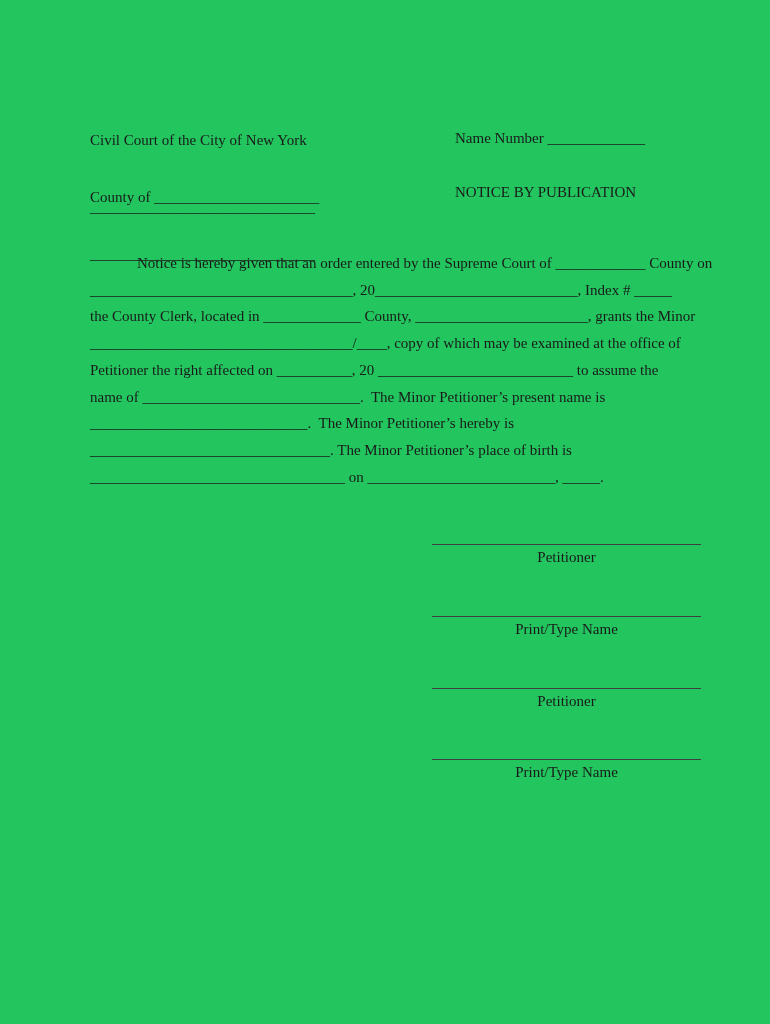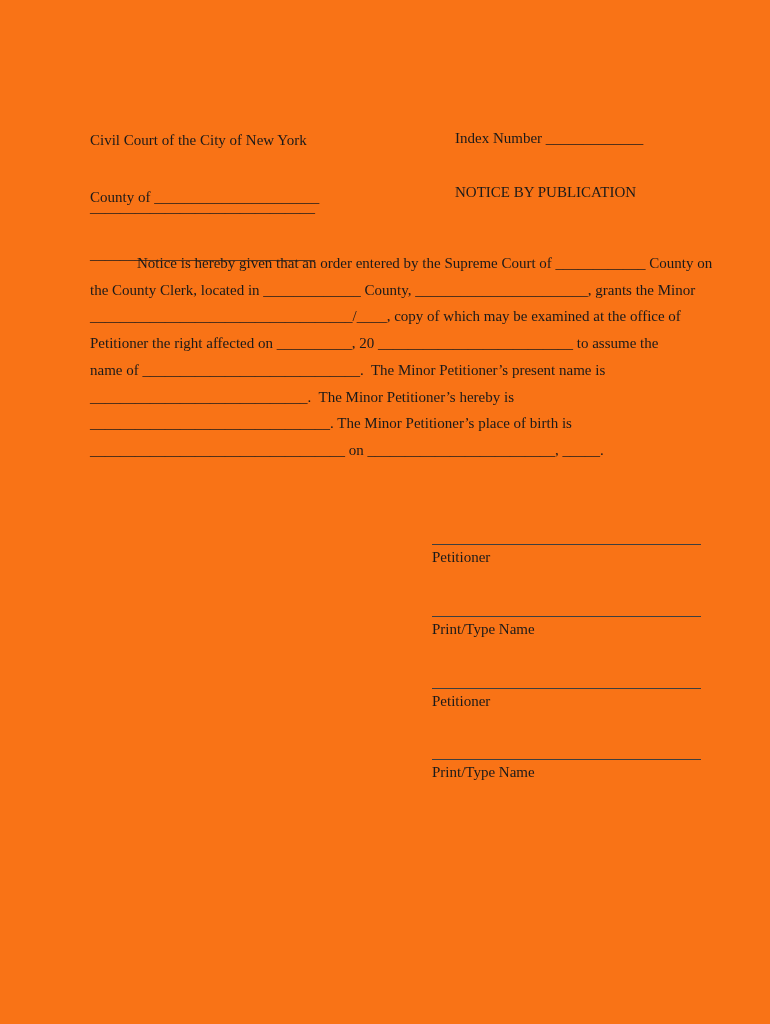--- a/index.html
+++ b/index.html
@@ -4,21 +4,21 @@
 <style>
   html, body {
     margin: 0;
     padding: 0;
     background: #ffffff;
   }
   .page {
     position: relative;
     width: 770px;
     height: 1024px;
-    background: #f97316;
+    background: #22c55e;
     font-family: "Liberation Serif", "DejaVu Serif", serif;
     font-size: 15px;
     color: #1a1a1a;
     overflow: hidden;
   }
   .abs { position: absolute; }
 
   
   .caption {
     left: 90px;
@@ -67,48 +67,49 @@
     position: absolute;
     left: 432px;
     width: 269px;
   }
   .sig-unit .sig-line {
     border-top: 1px solid #3f3f3f;
     height: 0;
     width: 100%;
   }
   .sig-unit .sig-label {
-    text-align: left;
+    text-align: center;
     margin-top: 4px;
   }
   .sig-u0 { top: 544px; }
   .sig-u1 { top: 616px; }
   .sig-u2 { top: 688px; }
   .sig-u3 { top: 759px; }
 </style>
 </head>
 <body>
 
 <div class="page">
 
   <div class="abs caption">
     <div>Civil Court of the City of New York</div>
     <div>County of ______________________</div>
     <div>______________________________</div>
   </div>
 
-  <div class="abs index-number">Index Number _____________</div>
+  <div class="abs index-number">Name Number _____________</div>
 
 
   <div class="abs notice-title">NOTICE BY PUBLICATION</div>
 
   <div class="abs matter-blank">______________________________</div>
 
   <div class="abs body-text">
     <div class="line indent">Notice is hereby given that an order entered by the Supreme Court of ____________ County on</div>
+    <div class="line">___________________________________, 20___________________________, Index # _____</div>
     <div class="line">the County Clerk, located in _____________ County, _______________________, grants the Minor</div>
     <div class="line">___________________________________/____, copy of which may be examined at the office of</div>
     <div class="line">Petitioner the right affected on __________, 20 __________________________ to assume the</div>
     <div class="line">name of _____________________________.  The Minor Petitioner’s present name is</div>
     <div class="line">_____________________________.  The Minor Petitioner’s hereby is</div>
     <div class="line">________________________________. The Minor Petitioner’s place of birth is</div>
     <div class="line">__________________________________ on _________________________, _____.</div>
   </div>
 
   <div class="sig-unit sig-u0">

